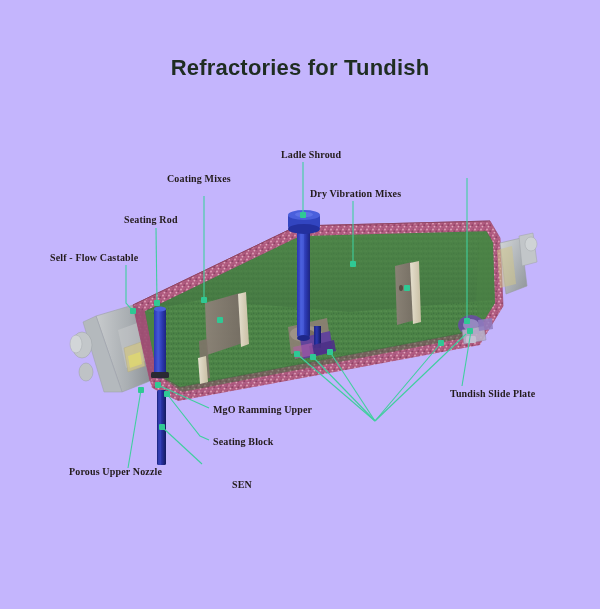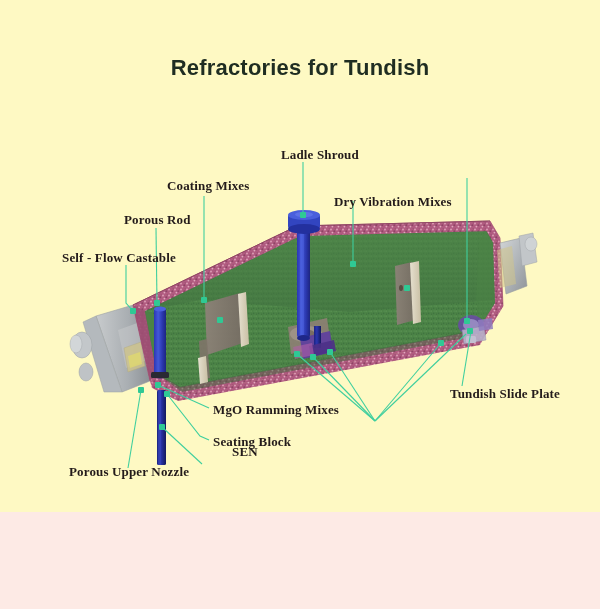--- a/index.html
+++ b/index.html
@@ -6,41 +6,41 @@
     margin: 0;
     padding: 0;
     background: #fdeae5;
   }
   body {
     font-family: "Liberation Serif", serif;
   }
   #canvas {
     position: relative;
     width: 600px;
-    height: 512px;
-    background: #fef9c3;
+    height: 609px;
+    background: #c4b5fd;
     overflow: hidden;
   }
   #title {
     position: absolute;
     left: 0;
     top: 55px;
     width: 600px;
     text-align: center;
     font-family: "Liberation Sans", sans-serif;
     font-weight: bold;
     font-size: 22px;
     color: #1f2d22;
     letter-spacing: 0.2px;
   }
   .lbl {
     position: absolute;
     font-family: "Liberation Serif", serif;
     font-weight: bold;
-    font-size: 13px;
+    font-size: 10px;
     color: #231b1b;
     line-height: 9.5px;
     white-space: pre;
     letter-spacing: 0.15px;
   }
   #artwork {
     position: absolute;
     left: 0; top: 0;
     width: 600px; height: 609px;
   }
@@ -257,24 +257,24 @@
       <rect x="438" y="340" width="6" height="6" rx="1"></rect>
       <rect x="155" y="382" width="6" height="6" rx="1"></rect>
       <rect x="164" y="391" width="6" height="6" rx="1"></rect>
       <rect x="159" y="424" width="6" height="6" rx="1"></rect>
       <rect x="138" y="387" width="6" height="6" rx="1"></rect>
       <rect x="217" y="317" width="6" height="6" rx="1"></rect>
       <rect x="404" y="285" width="6" height="6" rx="1"></rect>
     </g>
   </svg>
 
-  <div class="lbl" style="left:62px;  top:253px;">Self - Flow Castable</div>
-  <div class="lbl" style="left:124px; top:215px;">Porous Rod</div>
-  <div class="lbl" style="left:167px; top:181px;">Coating Mixes</div>
+  <div class="lbl" style="left:50px;  top:253px;">Self - Flow Castable</div>
+  <div class="lbl" style="left:124px; top:215px;">Seating Rod</div>
+  <div class="lbl" style="left:167px; top:174px;">Coating Mixes</div>
   <div class="lbl" style="left:281px; top:150px;">Ladle Shroud</div>
-  <div class="lbl" style="left:334px; top:189px;margin-top:8px;">Dry Vibration Mixes</div>
+  <div class="lbl" style="left:310px; top:189px;">Dry Vibration Mixes</div>
   <div class="lbl" style="left:450px; top:389px;">Tundish Slide Plate</div>
   <div class="lbl" style="left:213px; top:437px;font-family:Liberation Serif, serif;">Seating Block</div>
-  <div class="lbl" style="left:213px; top:405px;">MgO Ramming Mixes</div>
-  <div class="lbl" style="left:205px; top:447px;padding-left:27px;">SEN</div>
+  <div class="lbl" style="left:213px; top:405px;">MgO Ramming Upper</div>
+  <div class="lbl" style="left:205px; top:480px;padding-left:27px;">SEN</div>
   <div class="lbl" style="left:69px;  top:467px;">Porous Upper Nozzle</div>
 
 </div>
 
 </body></html>

